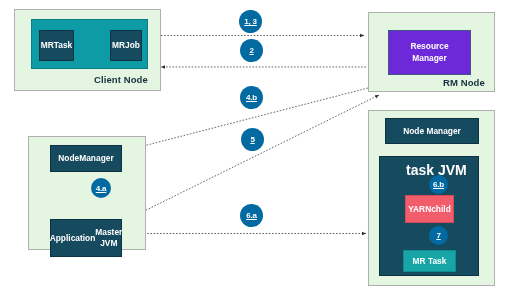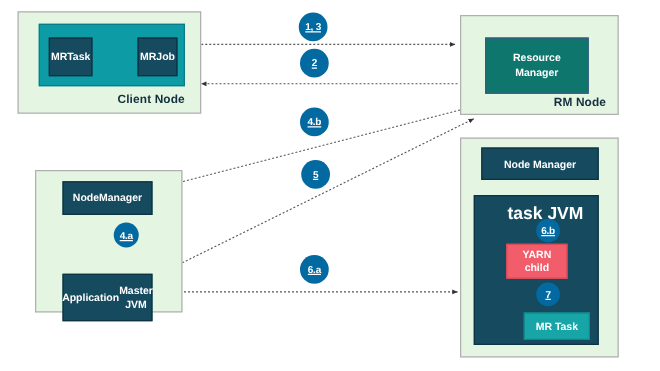--- a/index.html
+++ b/index.html
@@ -50,40 +50,39 @@
     text-align: center;
   }
   .teal-panel {
     position: absolute;
     background: #0d9ba5;
     border: 1px solid #0a7d86;
     box-sizing: border-box;
   }
   .steel-box {
     position: absolute;
-    background: #0f766e;
+    background: #6d28d9;
     border: 1px solid #3a5880;
     box-sizing: border-box;
     display: flex;
     flex-direction: column;
     align-items: center;
     justify-content: center;
     color: #ffffff;
     font-weight: bold;
     font-size: 8.4px;
     line-height: 1.35;
     text-align: left;
   }
   .red-box {
     position: absolute;
     background: #f25d6c;
     border: 1px solid #d94a58;
     box-sizing: border-box;
     display: flex;
-    flex-direction: column;
     align-items: center;
     justify-content: center;
     color: #ffffff;
     font-weight: bold;
     font-size: 8.4px;
     line-height: 1.28;
     text-align: center;
   }
   .teal-box {
     position: absolute;
@@ -195,21 +194,21 @@
 <div class="node-box" style="left:368px; top:110px; width:127px; height:176px;"></div>
 <div class="dark-box" style="left:385px; top:118px; width:94px; height:26px;">
   <span class="line-text">Node Manager</span>
 </div>
 <div class="jvm-panel" style="left:379px; top:156px; width:100px; height:120px;"></div>
 <div class="jvm-title" style="left:406px; top:162px;">task JVM</div>
 <div class="red-box" style="left:405px; top:195px; width:49px; height:28px;">
   <span class="line-text">YARN</span>
   <span class="line-text">child</span>
 </div>
-<div class="teal-box" style="left:403px; top:250px; width:53px; height:22px;margin-left:16px;">
+<div class="teal-box" style="left:403px; top:250px; width:53px; height:22px;">
   <span class="line-text">MR Task</span>
 </div>
 <div class="step-circle" style="left:429px; top:175px; width:19px; height:19px;">6.b</div>
 <div class="step-circle" style="left:429px; top:226px; width:19px; height:19px;">7</div>
 
 <div class="step-circle" style="left:239px; top:10px; width:23px; height:23px;">1, 3</div>
 <div class="step-circle" style="left:240px; top:39px; width:23px; height:23px;">2</div>
 <div class="step-circle" style="left:240px; top:86px; width:23px; height:23px;">4.b</div>
 <div class="step-circle" style="left:241px; top:128px; width:23px; height:23px;">5</div>
 <div class="step-circle" style="left:240px; top:204px; width:23px; height:23px;">6.a</div>

